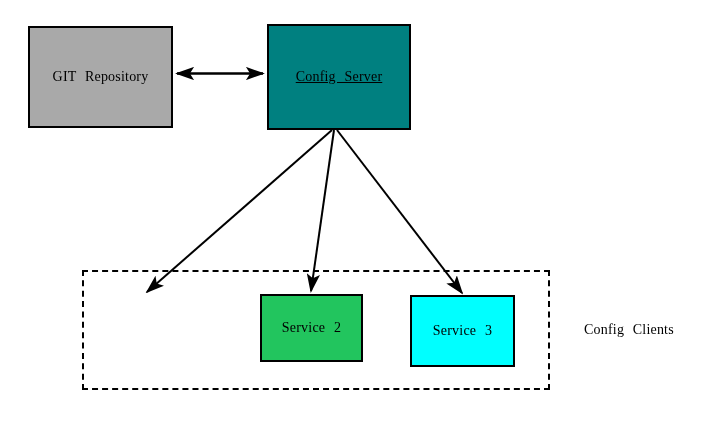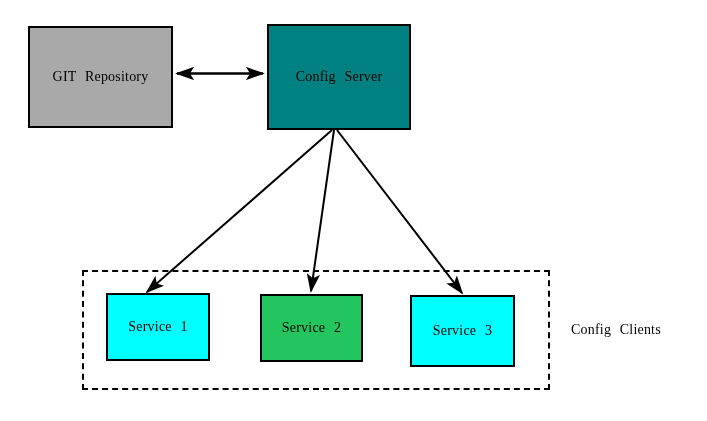--- a/index.html
+++ b/index.html
@@ -36,21 +36,21 @@
   .node-s3     { left: 410px; top: 295px; width: 105px; height: 72px; }
   .group-box {
     position: absolute;
     left: 82px; top: 270px;
     width: 468px; height: 120px;
     border: 2px dashed #000000;
     box-sizing: border-box;
   }
   .group-label {
     position: absolute;
-    left: 571px; top: 270px;
+    left: 584px; top: 270px;
     height: 120px;
     display: flex;
     align-items: center;
     font-size: 14px;
     word-spacing: 5px;
     letter-spacing: 0.2px;
     white-space: nowrap;
   }
   .edges-layer {
     position: absolute;
@@ -73,29 +73,26 @@
   <line x1="177" y1="73.5" x2="263" y2="73.5" stroke="#000000" stroke-width="2.5" marker-end="url(#arrowhead)" marker-start="url(#arrowhead)"></line>
       <line x1="332" y1="130" x2="147" y2="292" stroke="#000000" stroke-width="2" marker-end="url(#arrowhead)"></line>
       <line x1="334" y1="130" x2="311" y2="291" stroke="#000000" stroke-width="2" marker-end="url(#arrowhead)"></line>
       <line x1="337" y1="130" x2="462" y2="293" stroke="#000000" stroke-width="2" marker-end="url(#arrowhead)"></line>
     </svg>
 
   <div class="node node-git" style="background-color: rgb(169, 169, 169);">
     <span>GIT Repository</span>
   </div>
 
-  <div class="node node-server" style="background-color: rgb(0, 128, 128);">
+  <div class="node node-server" style="background-color: rgb(0, 128, 128); text-decoration: underline;">
     <span>Config Server</span>
   </div>
 
   <div class="group-box"></div>
 
-  <div class="node node-s1" style="background-color: rgb(0, 255, 255);">
-    <span>Service 1</span>
-  </div>
 
   <div class="node node-s2" style="background-color: #22c55e;">
     <span>Service 2</span>
   </div>
 
   <div class="node node-s3" style="background-color: rgb(0, 255, 255);">
     <span>Service 3</span>
   </div>
 
   <div class="group-label">Config Clients</div>

